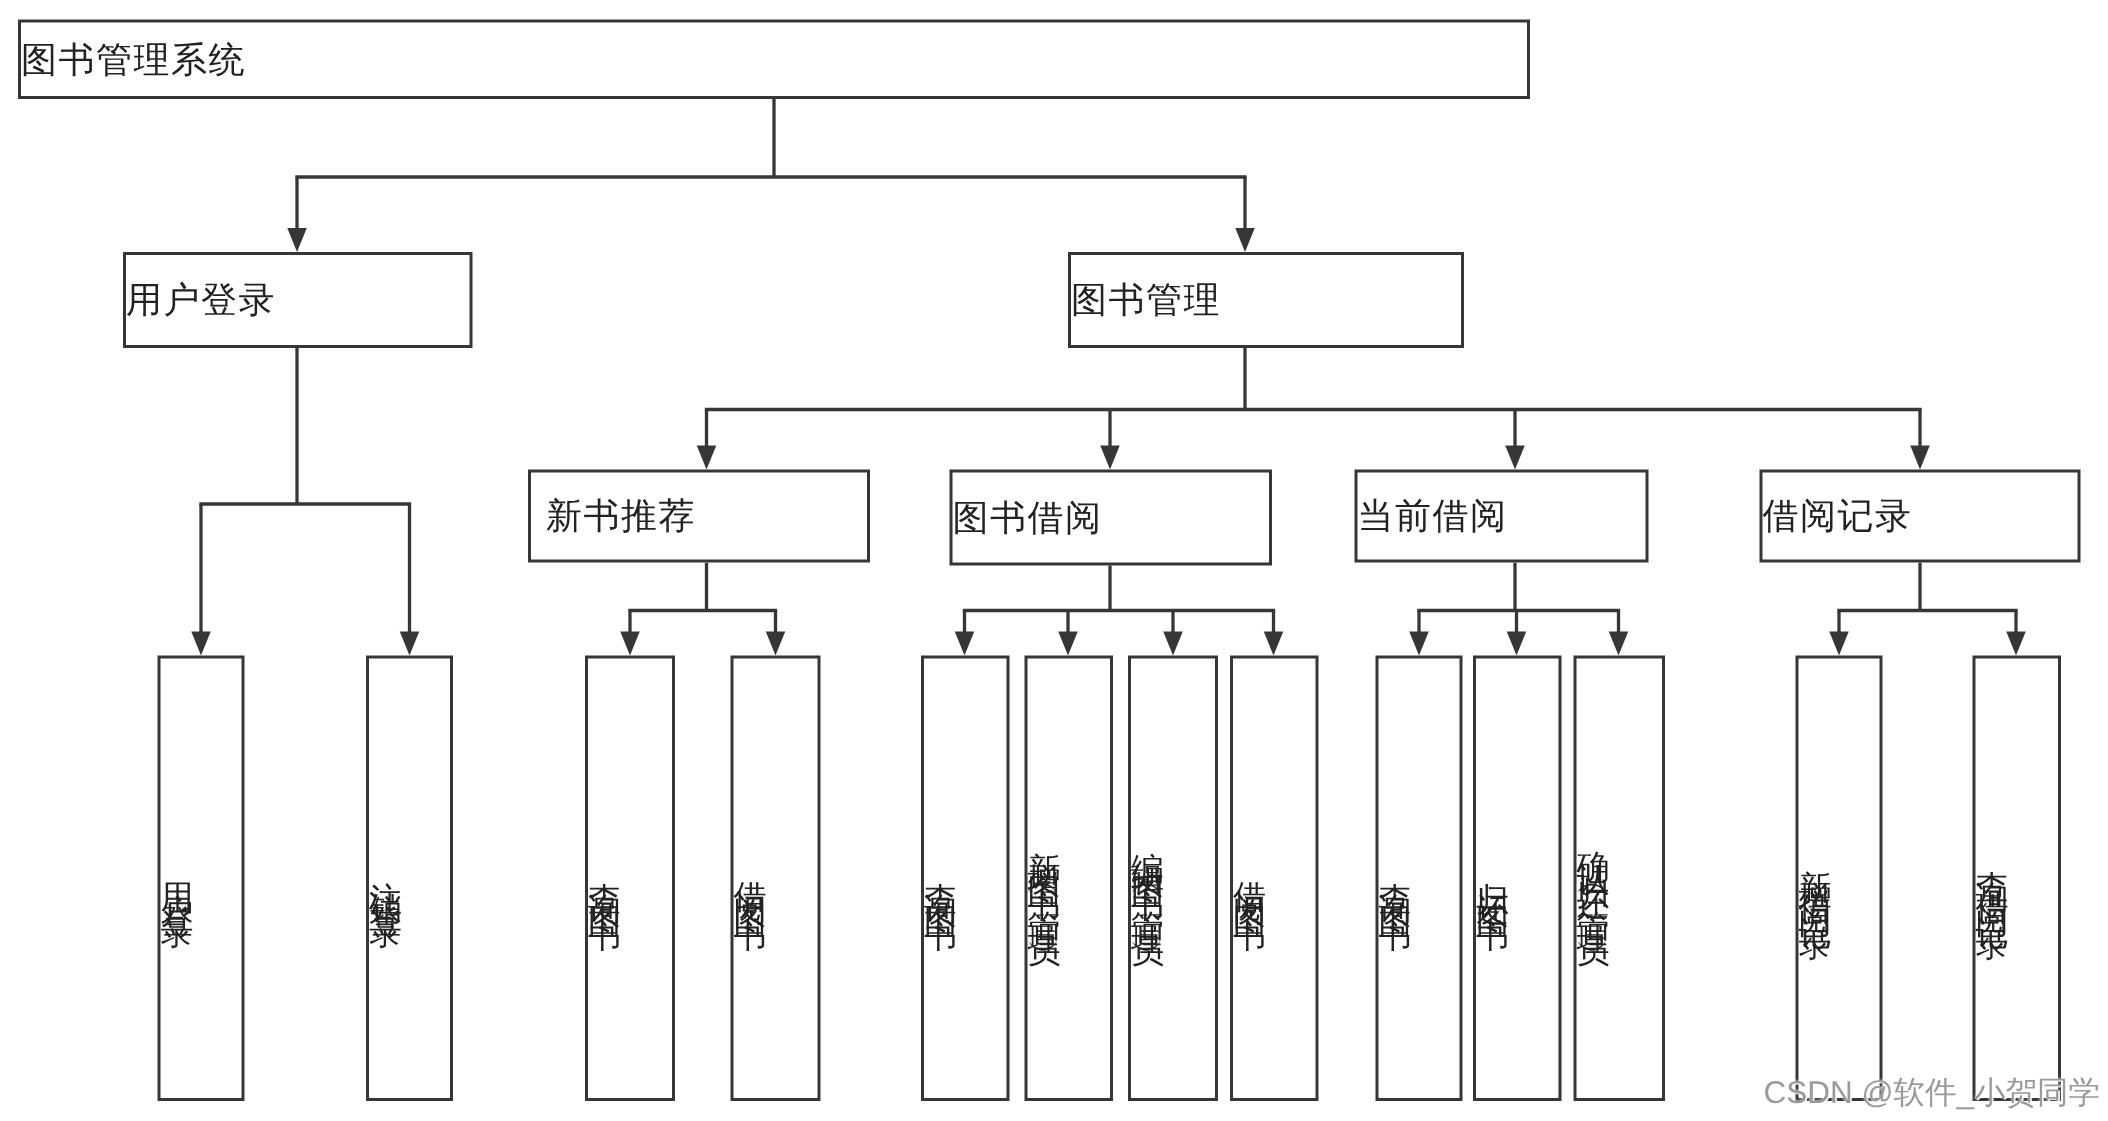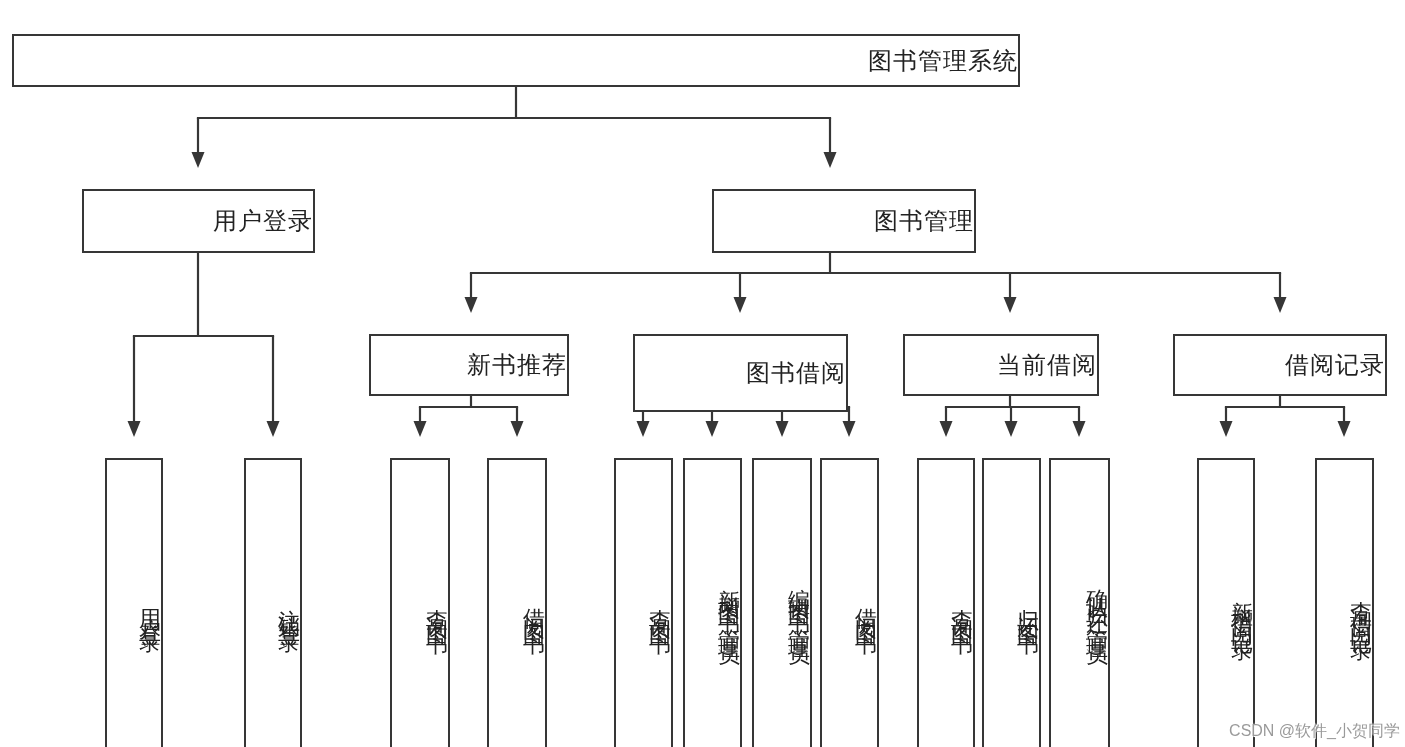--- a/index.html
+++ b/index.html
@@ -11,39 +11,38 @@
     font-family:"Liberation Sans","DejaVu Sans",sans-serif;
   }
   #wires{position:absolute;left:0;top:0;width:1405px;height:747px;}
   .node{
     position:absolute;
     box-sizing:border-box;
     border:2px solid #363636;
     background:#ffffff;
     display:flex;
     align-items:center;
-    justify-content:flex-end;
+    justify-content:flex-start;
     color:#222222;
     z-index:1;
-    margin-top:21px;
   }
   .hlabel{font-size:24px;letter-spacing:1px;white-space:nowrap;}
   .leaf .vtext{
     writing-mode:vertical-rl;
     text-orientation:mixed;
     font-size:22px;
     line-height:1;
     letter-spacing:8px;
     white-space:nowrap;
   }
   .watermark{
     position:absolute;
     right:5px;
     bottom:5px;
-    font-size:16px;
+    font-size:21px;
     color:#9a9a9a;
     text-shadow:1px 1px 0 #ffffff,0 0 2px #ffffff;
     z-index:2;
     white-space:nowrap;
     margin-left:31px;
   }
 </style>
 </head>
 <body>
 
@@ -108,24 +107,24 @@
     <span class="hlabel">图书管理系统</span>
   </div>
 
   <div class="node" style="left:82px;top:168px;width:233px;height:64px;">
     <span class="hlabel">用户登录</span>
   </div>
   <div class="node" style="left:712px;top:168px;width:264px;height:64px;">
     <span class="hlabel">图书管理</span>
   </div>
 
-  <div class="node" style="left:369px;top:313px;width:200px;height:62px;">
+  <div class="node" style="left:352px;top:313px;width:228px;height:62px;padding-left:10px;">
     <span class="hlabel">新书推荐</span>
   </div>
-  <div class="node" style="left:633px;top:313px;width:215px;height:78px;">
+  <div class="node" style="left:633px;top:313px;width:215px;height:64px;">
     <span class="hlabel">图书借阅</span>
   </div>
   <div class="node" style="left:903px;top:313px;width:196px;height:62px;">
     <span class="hlabel">当前借阅</span>
   </div>
   <div class="node" style="left:1173px;top:313px;width:214px;height:62px;">
     <span class="hlabel">借阅记录</span>
   </div>
 
   <div class="node leaf" style="left:105px;top:437px;width:58px;height:297px;">

